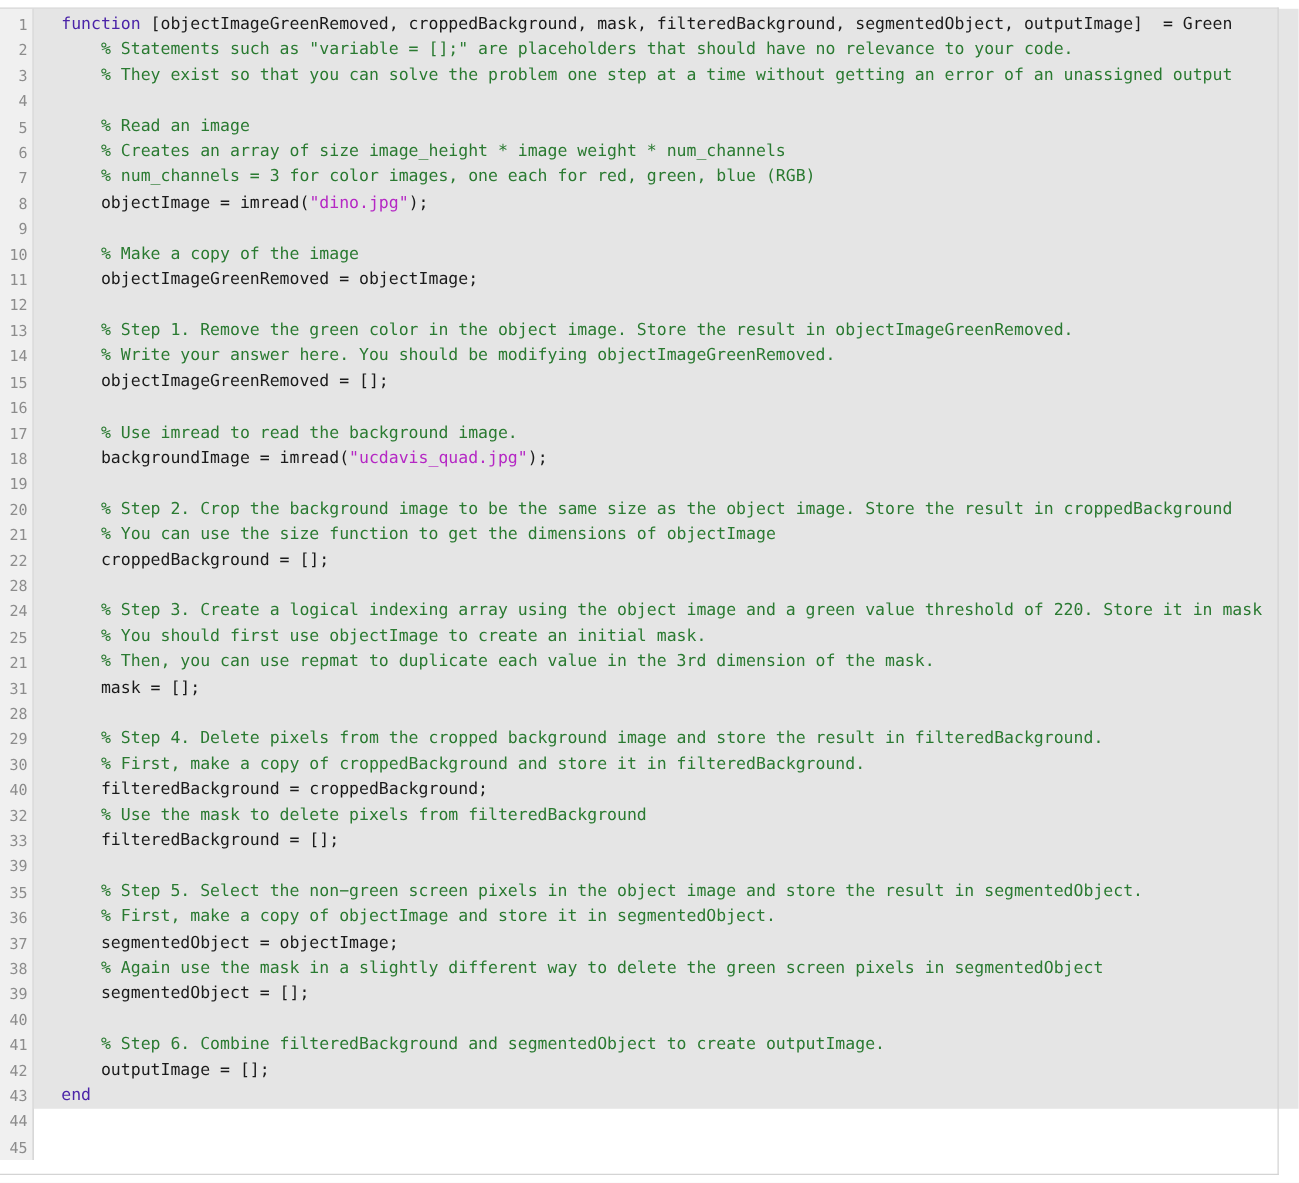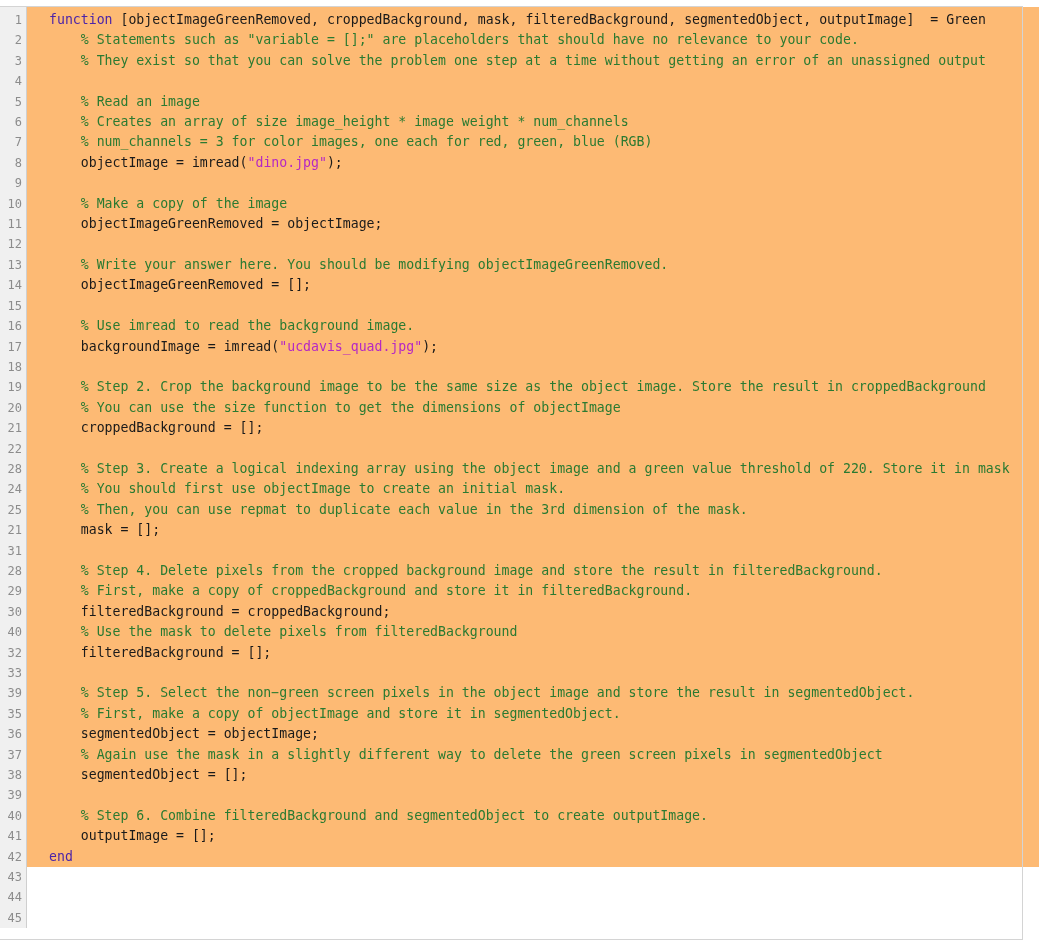--- a/index.html
+++ b/index.html
@@ -82,21 +82,21 @@
   }
 
   
   #code-area {
     flex: 1 1 auto;
     margin-top: 7px;
     padding-top: 3px;
     padding-left: 22px;
     box-sizing: border-box;
     overflow: hidden;
-    background: #fdba74;
+    background: #e5e5e5;
     min-width: 0;
   }
   .code-line {
     display: block;
     height: 20.42px;
     line-height: 20.42px;
     font-family: "DejaVu Sans Mono", "Liberation Mono", monospace;
     font-size: 13.2px;
     color: #1a1a1a;
     white-space: pre;
@@ -173,20 +173,21 @@
       <span class="code-line"><span class="tok-comment">    % They exist so that you can solve the problem one step at a time without getting an error of an unassigned output</span></span>
       <span class="code-line">&nbsp;</span>
       <span class="code-line"><span class="tok-comment">    % Read an image</span></span>
       <span class="code-line"><span class="tok-comment">    % Creates an array of size image_height * image weight * num_channels</span></span>
       <span class="code-line"><span class="tok-comment">    % num_channels = 3 for color images, one each for red, green, blue (RGB)</span></span>
       <span class="code-line"><span class="tok-plain">    objectImage = imread(</span><span class="tok-string">"dino.jpg"</span><span class="tok-plain">);</span></span>
       <span class="code-line">&nbsp;</span>
       <span class="code-line"><span class="tok-comment">    % Make a copy of the image</span></span>
       <span class="code-line"><span class="tok-plain">    objectImageGreenRemoved = objectImage;</span></span>
       <span class="code-line">&nbsp;</span>
+      <span class="code-line"><span class="tok-comment">    % Step 1. Remove the green color in the object image. Store the result in objectImageGreenRemoved.</span></span>
       <span class="code-line"><span class="tok-comment">    % Write your answer here. You should be modifying objectImageGreenRemoved.</span></span>
       <span class="code-line"><span class="tok-plain">    objectImageGreenRemoved = [];</span></span>
       <span class="code-line">&nbsp;</span>
       <span class="code-line"><span class="tok-comment">    % Use imread to read the background image.</span></span>
       <span class="code-line"><span class="tok-plain">    backgroundImage = imread(</span><span class="tok-string">"ucdavis_quad.jpg"</span><span class="tok-plain">);</span></span>
       <span class="code-line">&nbsp;</span>
       <span class="code-line"><span class="tok-comment">    % Step 2. Crop the background image to be the same size as the object image. Store the result in croppedBackground</span></span>
       <span class="code-line"><span class="tok-comment">    % You can use the size function to get the dimensions of objectImage</span></span>
       <span class="code-line"><span class="tok-plain">    croppedBackground = [];</span></span>
       <span class="code-line">&nbsp;</span>

